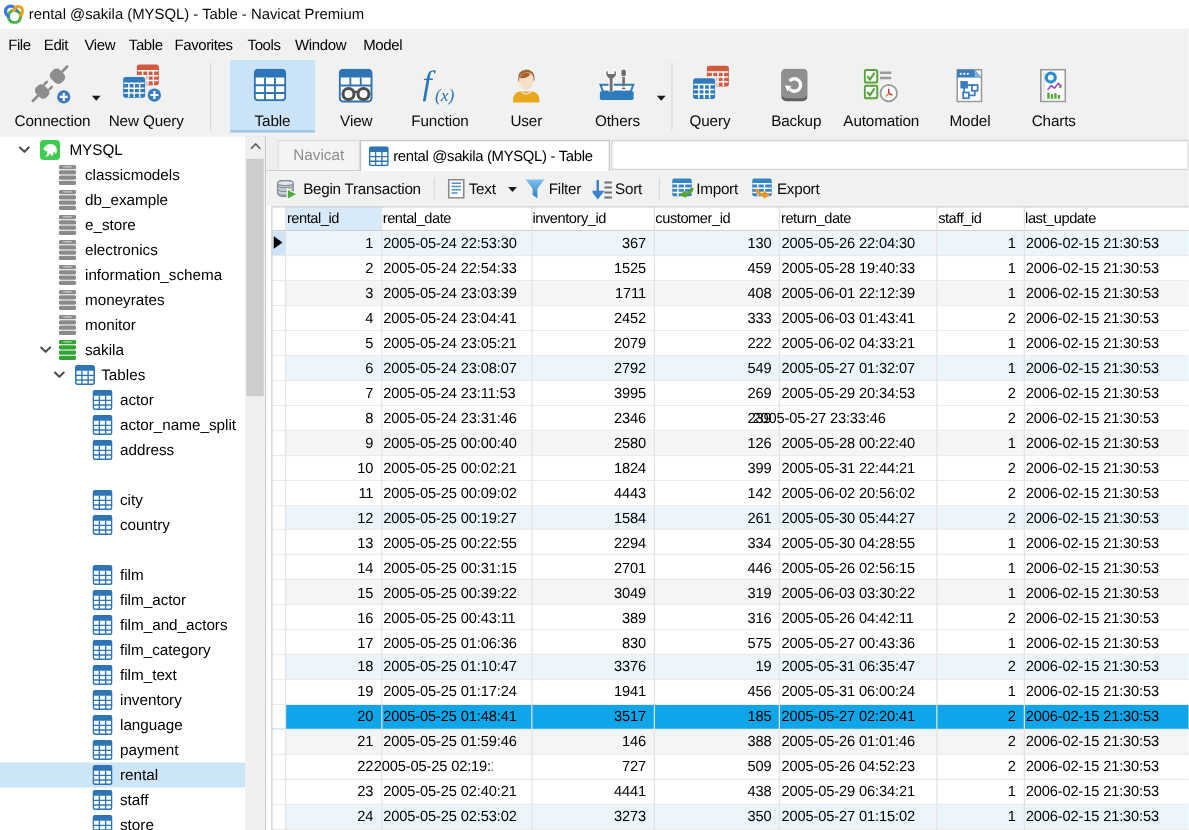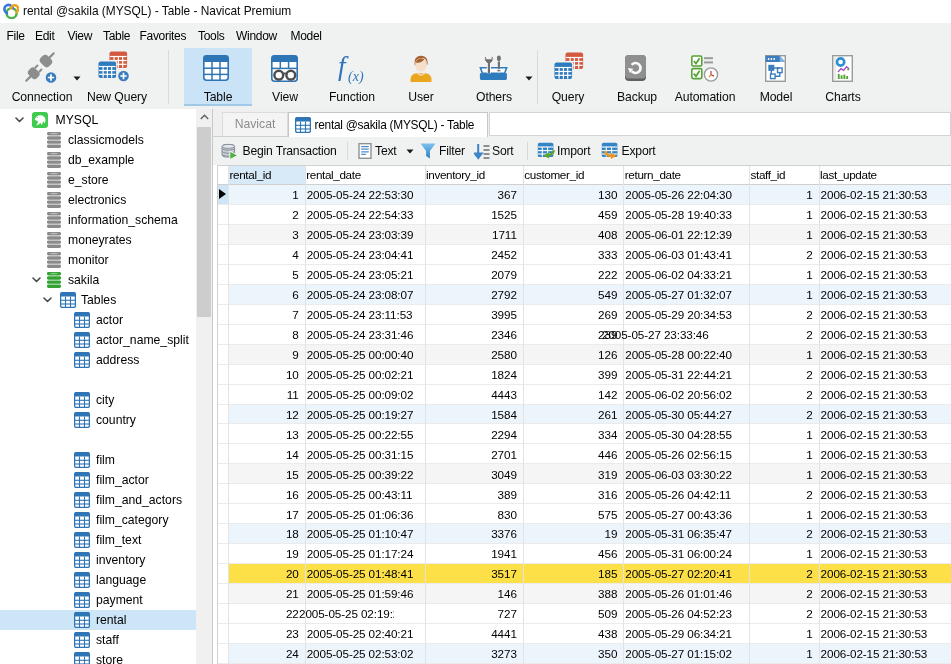--- a/index.html
+++ b/index.html
@@ -1088,21 +1088,21 @@
 <div class="abs" style="left:532px;top:0;width:1px;height:19.958px;background:#e3e3e3"></div>
 <div class="abs" style="left:601.6px;top:0;width:1px;height:19.958px;background:#e3e3e3"></div>
 <div class="gcell num" style="left:11px;width:70.7px">19</div>
 <div class="gcell" style="left:89.7px;width:117.8px">2005-05-25 01:17:24</div>
 <div class="gcell num" style="left:207.5px;width:92.30000000000001px">1941</div>
 <div class="gcell num" style="left:305.8px;width:94.5px">456</div>
 <div class="gcell" style="left:408.3px;width:123.69999999999999px">2005-05-31 06:00:24</div>
 <div class="gcell num" style="left:532px;width:63.60000000000002px">1</div>
 <div class="gcell" style="left:603.6px;width:130.39999999999998px">2006-02-15 21:30:53</div>
 </div>
-<div class="grow" style="top:399.202px;height:19.958px;background:#fde047;border-bottom:1px solid #ebebeb;box-sizing:border-box">
+<div class="grow" style="top:399.202px;height:19.958px;background:#0ea5e9;border-bottom:1px solid #ebebeb;box-sizing:border-box">
 <div class="abs" style="left:0;top:0;width:11px;height:18.958px;background:#ffffff"></div>
 <div class="abs" style="left:11px;top:0;width:1px;height:19.958px;background:#e3e3e3"></div>
 <div class="abs" style="left:87.7px;top:0;width:1px;height:19.958px;background:#e3e3e3"></div>
 <div class="abs" style="left:207.5px;top:0;width:1px;height:19.958px;background:#e3e3e3"></div>
 <div class="abs" style="left:305.8px;top:0;width:1px;height:19.958px;background:#e3e3e3"></div>
 <div class="abs" style="left:406.3px;top:0;width:1px;height:19.958px;background:#e3e3e3"></div>
 <div class="abs" style="left:532px;top:0;width:1px;height:19.958px;background:#e3e3e3"></div>
 <div class="abs" style="left:601.6px;top:0;width:1px;height:19.958px;background:#e3e3e3"></div>
 <div class="gcell num" style="left:11px;width:70.7px">20</div>
 <div class="gcell" style="left:89.7px;width:117.8px">2005-05-25 01:48:41</div>

